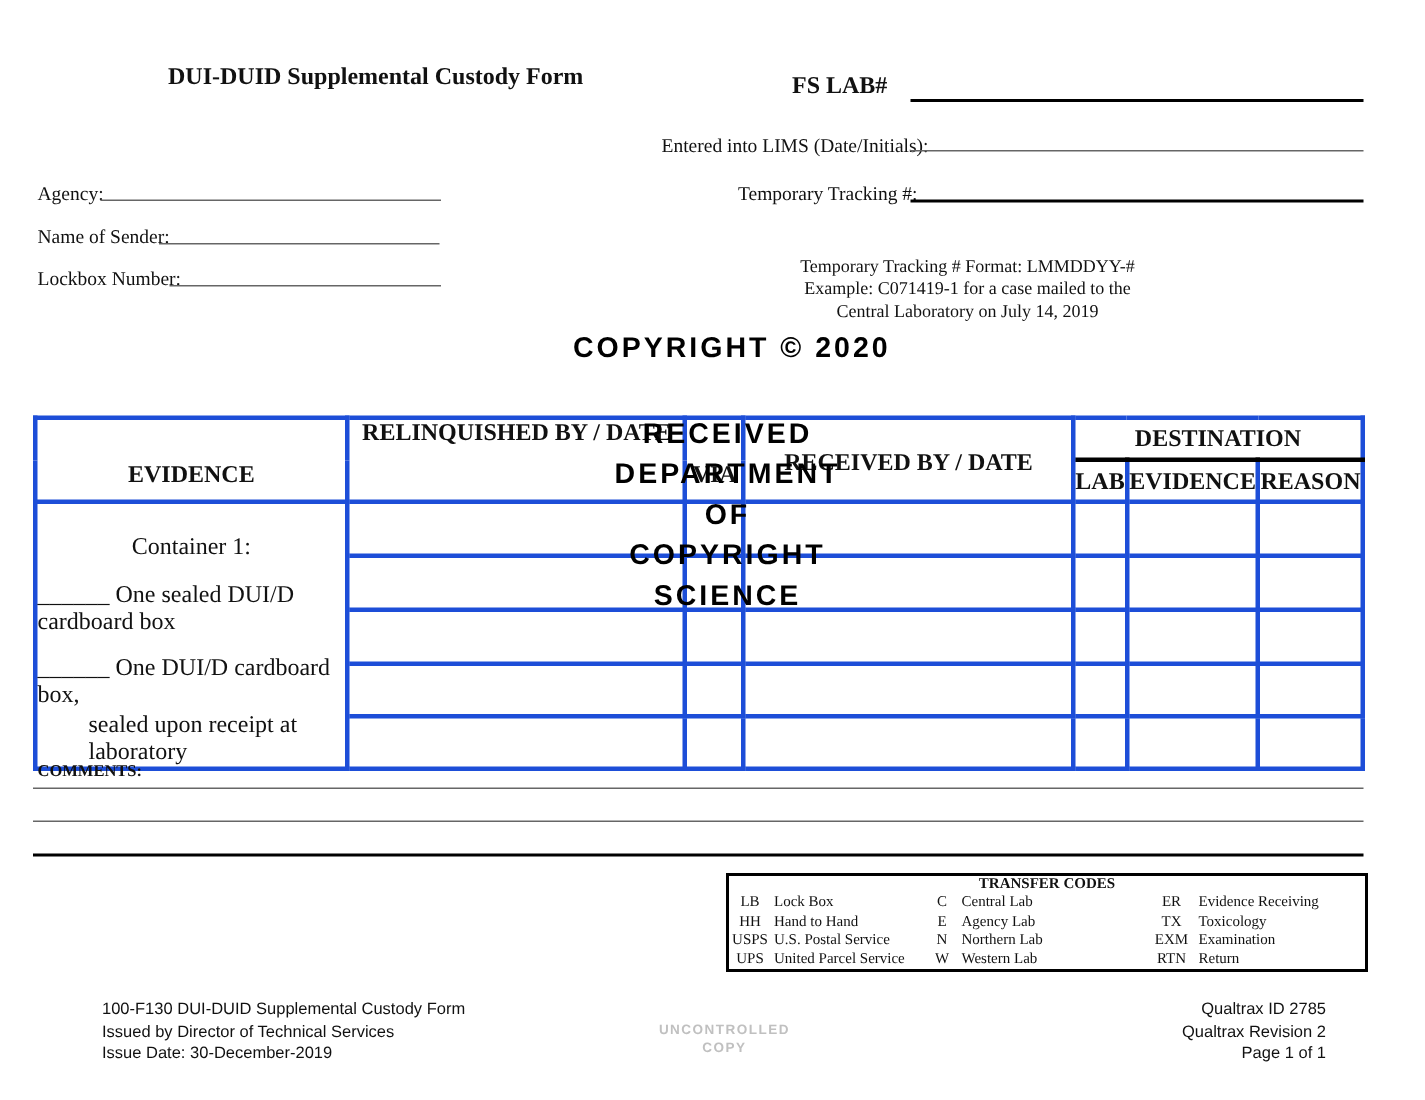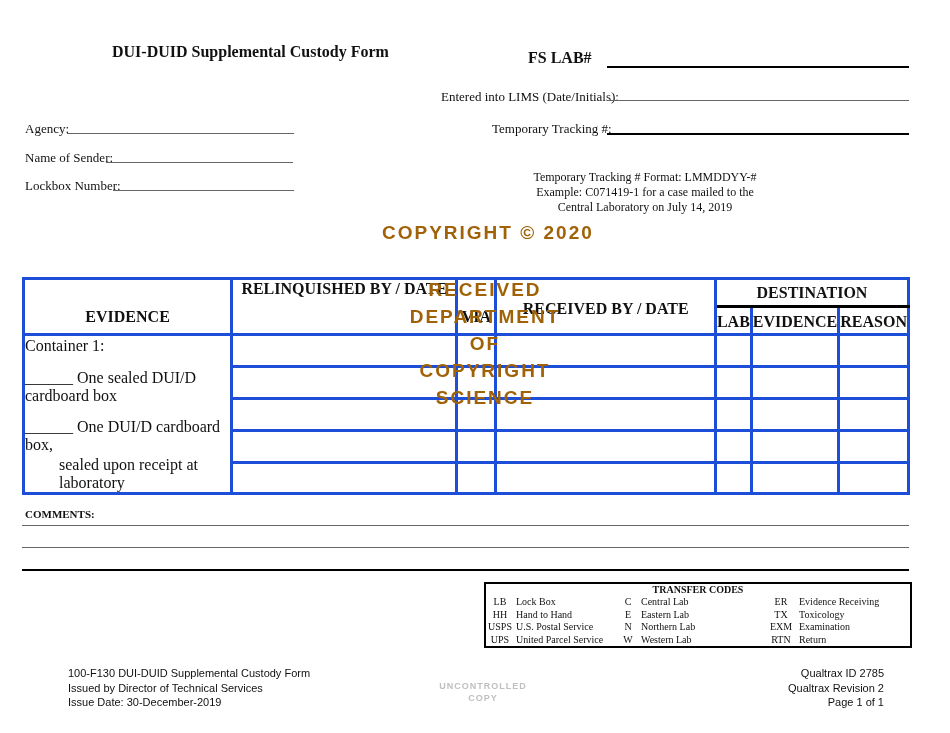--- a/index.html
+++ b/index.html
@@ -5,21 +5,21 @@
   html, body { margin:0; padding:0; background:#fff; }
   body { width:950px; height:733px; position:relative; overflow:hidden; font-family:"Liberation Serif", serif; color:#111; }
   .abs { position:absolute; }
   .title { left:112px; top:43px; font-size:16px; font-weight:bold; }
   .fslab { left:528px; top:49px; font-size:16px; font-weight:bold; }
   .line { position:absolute; border-bottom:1px solid #000; }
   .thick { border-bottom:2px solid #000; }
   .gray { border-bottom:1px solid #666; }
   .lbl { font-size:13px; }
   .note { left:520px; top:170px; width:250px; text-align:center; font-size:12px; line-height:15px; }
-  .wm { font-family:"Liberation Sans", sans-serif; font-weight:bold; color:#a16207; letter-spacing:2px; }
+  .wm { font-family:"Liberation Sans", sans-serif; font-weight:bold; color:#000000; letter-spacing:2px; }
   .copyright { left:382px; top:222px; font-size:19px; }
   .wm2 { left:380px; top:276px; width:210px; text-align:center; font-size:19px; line-height:27px; z-index:3; }
   table.cust { position:absolute; left:22px; top:277px; width:888px; border-collapse:collapse; }
   table.cust td, table.cust th { border:3px solid #1d4ed8; padding:0; font-size:16px; }
   table.cust th { font-weight:bold; }
   .b3l { border-left:3px solid #000 !important; }
   .outer { border:2px solid #000 !important; }
   .evcell { vertical-align:top; font-size:12px; }
   .comments { left:25px; top:508px; font-size:11px; font-weight:bold; }
   .codes { position:absolute; left:484px; top:582px; width:424px; height:62px; border:2px solid #000; font-size:10px; }
@@ -83,21 +83,21 @@
     <th rowspan="2" class="b3l" style="vertical-align:top;padding-top:20px;">RECEIVED BY / DATE</th>
     <th colspan="3" class="b3l" style="border-bottom:3px solid #000;">DESTINATION</th>
   </tr>
   <tr style="height:28px;">
     <th class="b3l" style="vertical-align:bottom;padding-bottom:2px;">LAB</th>
     <th class="b3l" style="vertical-align:bottom;padding-bottom:2px;">EVIDENCE</th>
     <th class="b3l" style="vertical-align:bottom;padding-bottom:2px;">REASON</th>
   </tr>
   <tr style="height:28px;border-top:3px solid #000;">
     <td rowspan="5" class="evcell">
-      <div style="margin-top:1px;">Container 1:</div>
+      <div style="margin-top:20px;text-align:center;">Container 1:</div>
       <div style="margin-top:14px;"><span>______</span><span> One sealed DUI/D cardboard box</span></div>
       <div style="margin-top:13px;"><span>______</span><span> One DUI/D cardboard box,</span></div>
       <div style="padding-left:34px;margin-top:2px;">sealed upon receipt at laboratory</div>
     </td>
     <td class="b3l"></td>
     <td class="b3l"></td>
     <td class="b3l"></td>
     <td class="b3l"></td>
     <td class="b3l"></td>
     <td class="b3l"></td>
@@ -159,21 +159,21 @@
           <td>Lock Box</td>
       <td style="text-align:center">C</td>
           <td>Central Lab</td>
       <td style="text-align:center">ER</td>
           <td>Evidence Receiving</td>
     </tr>
     <tr>
       <td style="text-align:center">HH</td>
           <td>Hand to Hand</td>
       <td style="text-align:center">E</td>
-          <td>Eastern Lab</td>
+          <td>Agency Lab</td>
       <td style="text-align:center">TX</td>
           <td>Toxicology</td>
     </tr>
     <tr>
       <td style="text-align:center">USPS</td>
           <td>U.S. Postal Service</td>
       <td style="text-align:center">N</td>
           <td>Northern Lab</td>
       <td style="text-align:center">EXM</td>
           <td>Examination</td>

